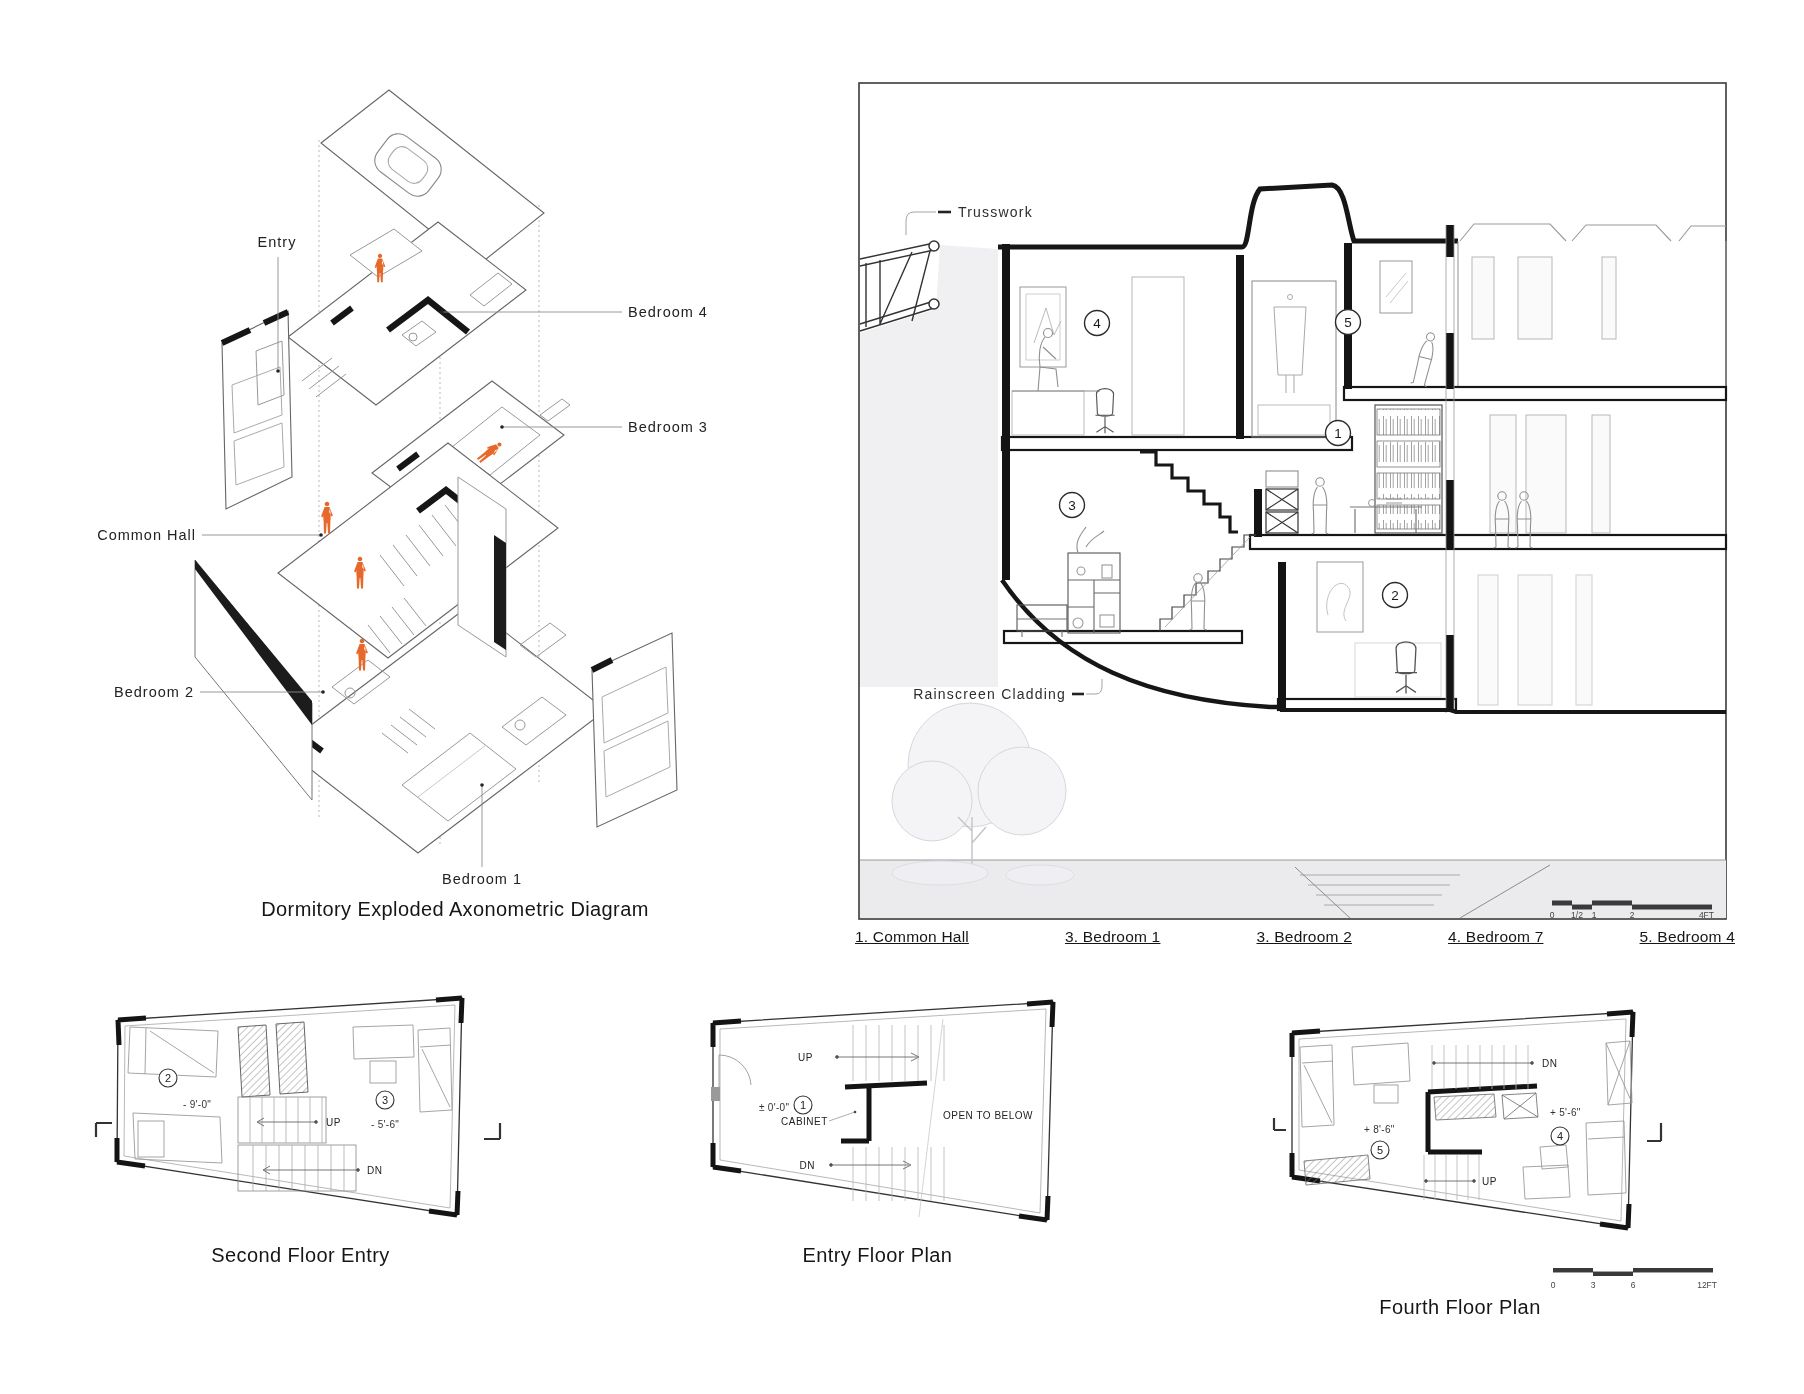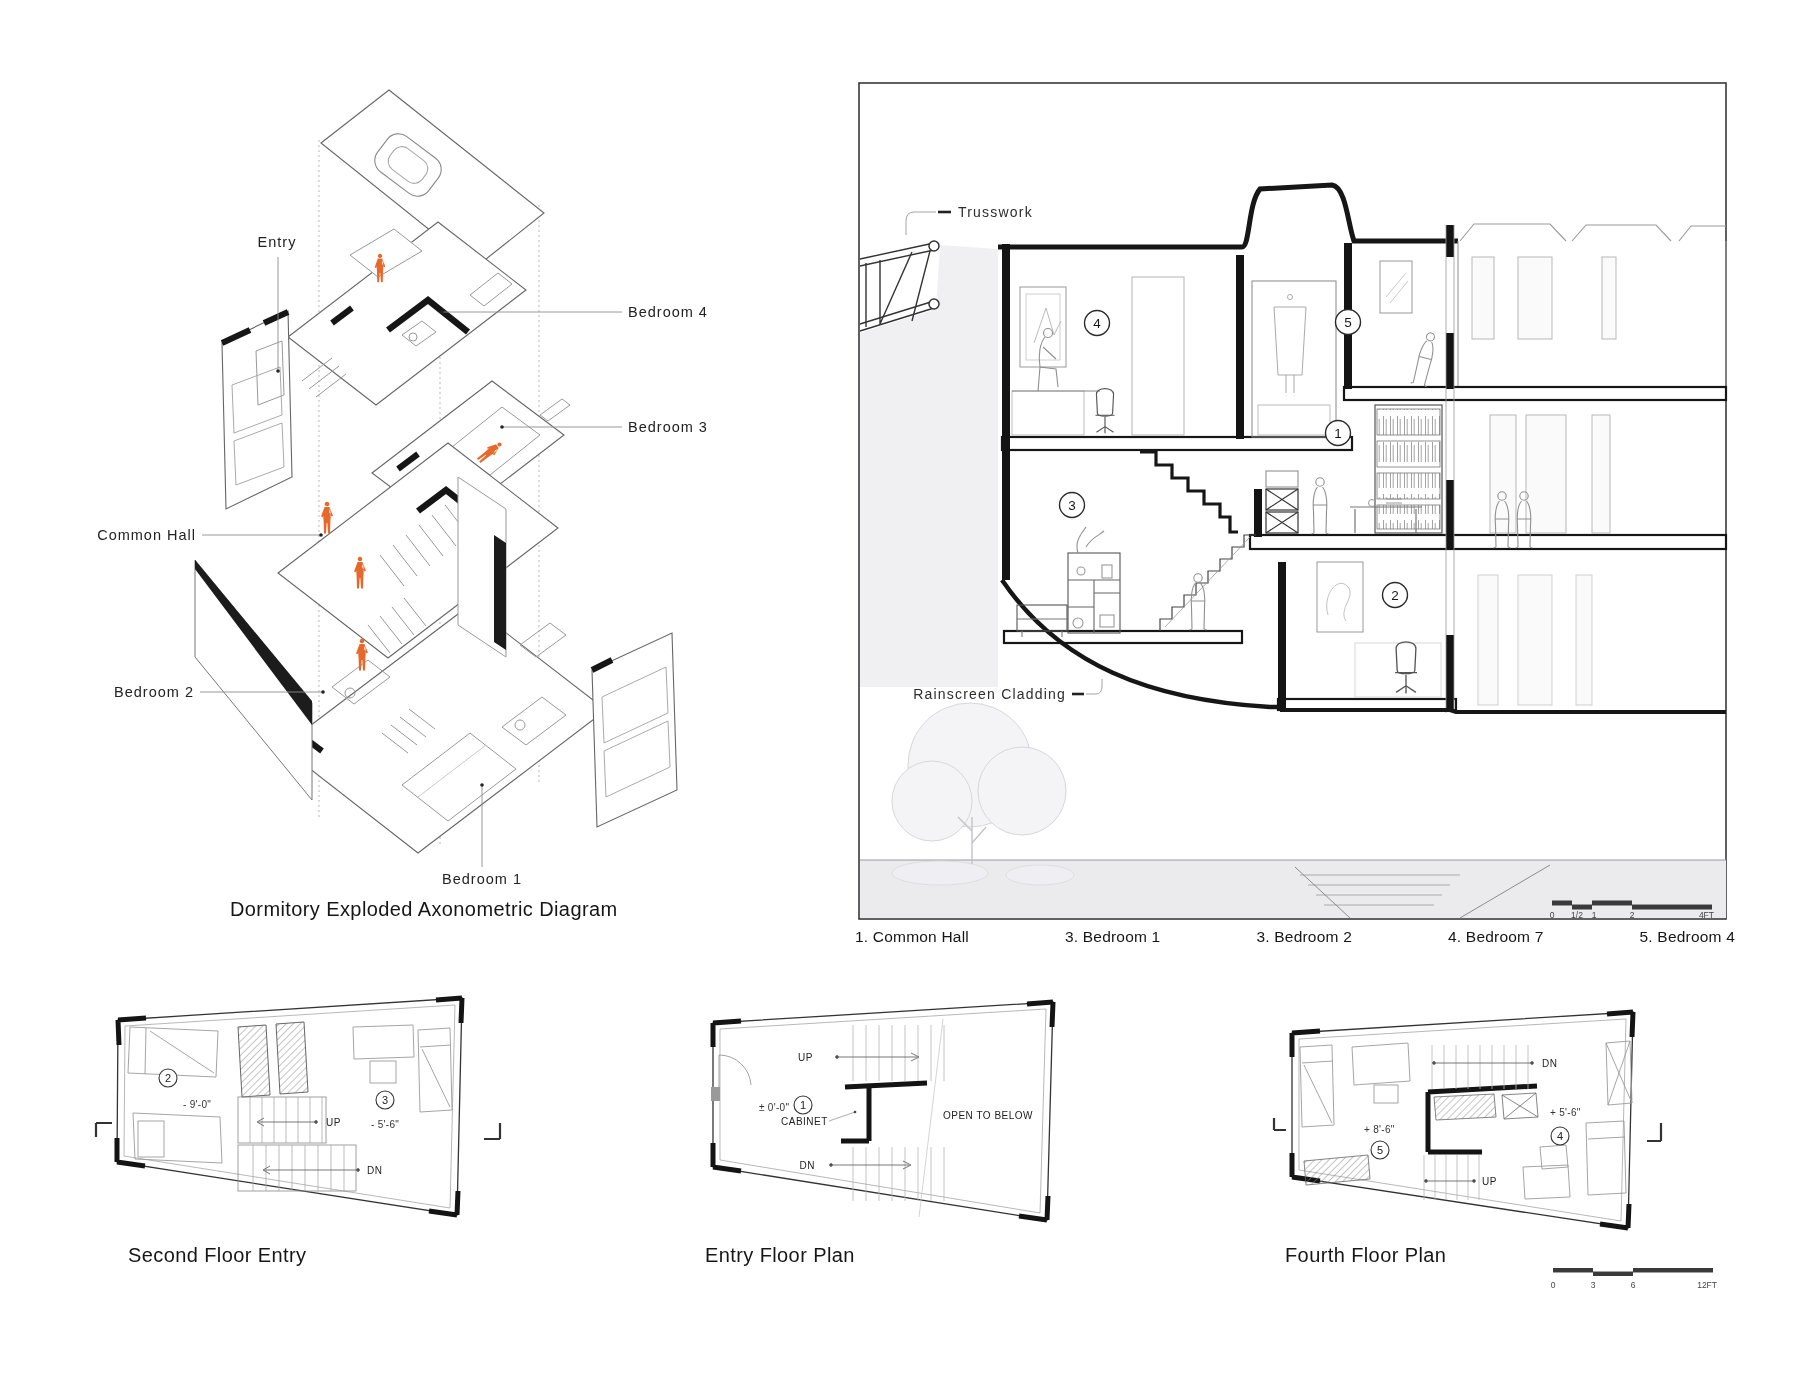--- a/index.html
+++ b/index.html
@@ -6,22 +6,22 @@
   #sheet{position:relative;width:1804px;height:1394px;background:#fff;overflow:hidden;
          font-family:"Liberation Sans",sans-serif;color:#1a1a1a;}
   .abs{position:absolute;}
   svg text{font-family:"Liberation Sans",sans-serif;fill:#222;}
   .callout{letter-spacing:1.2px;font-size:14px;fill:#2d2d2d;}
   .axlabel{letter-spacing:1px;font-size:14.5px;fill:#222;}
   .badge-t{font-size:13.5px;fill:#1a1a1a;}
   .lvl{font-size:10px;fill:#333;letter-spacing:.3px;}
   .planword{font-size:10px;fill:#222;letter-spacing:.5px;}
   .sb{font-size:8.5px;fill:#444;}
-  .title{font-size:20px;color:#161616;letter-spacing:.4px;text-align:left;}
-  .legend-row{display:flex;justify-content:space-between;font-size:15.5px;color:#161616;letter-spacing:.2px;}
+  .title{font-size:20px;color:#161616;letter-spacing:.4px;text-align:center;}
+  .legend-row{display:flex;justify-content:space-between;font-size:15.5px;color:#161616;letter-spacing:.2px;text-decoration:underline;}
 </style>
 </head>
 <body>
 
 <div id="sheet">
 
   <svg class="abs" style="left:50px;top:85px" width="660" height="815" viewBox="0 0 660 815">
     <defs>
       <path id="ofig" d="M0,-26.6 a2.9,2.9 0 1 1 -0.01,0 z
         M-3.2,-20 C-4.6,-14 -5,-8 -4.2,-2 L-3.8,13 L-1.3,13 L-0.4,0 L0.4,0 L1.3,13 L3.8,13 L4.2,-2 C5,-8 4.6,-14 3.2,-20 z
@@ -471,21 +471,21 @@
     <text x="272" y="145" text-anchor="middle" font-size="11">4</text>
     <text class="lvl" x="76" y="138">+ 8'-6"</text>
     <circle cx="92" cy="155" r="9" fill="#fff" stroke="#333" stroke-width="1.1"></circle>
     <text x="92" y="159" text-anchor="middle" font-size="11">5</text>
     <text class="planword" x="194" y="190">UP</text>
     <g stroke="#333" stroke-width="2.2" fill="none">
       <path d="M373,128 v18 M373,146 h-14"></path>
         <path d="M-14,135 h12 M-14,135 v-12"></path>
     </g>
   </svg>
-  <div class="abs title" style="left:1285px;top:1244px;width:350px">Fourth Floor Plan</div>
+  <div class="abs title" style="left:1285px;top:1296px;width:350px">Fourth Floor Plan</div>
 
   <svg class="abs" style="left:1545px;top:1258px" width="190" height="40" viewBox="0 0 190 40">
     <path d="M8,14 H168" stroke="#444" stroke-width="1"></path>
     <g fill="#3a3a3a">
       <rect x="8" y="10" width="40" height="4"></rect>
         <rect x="48" y="14" width="40" height="4"></rect>
         <rect x="88" y="10" width="80" height="4"></rect>
     </g>
     <text class="sb" x="8" y="30" text-anchor="middle">0</text>
     <text class="sb" x="48" y="30" text-anchor="middle">3</text>

